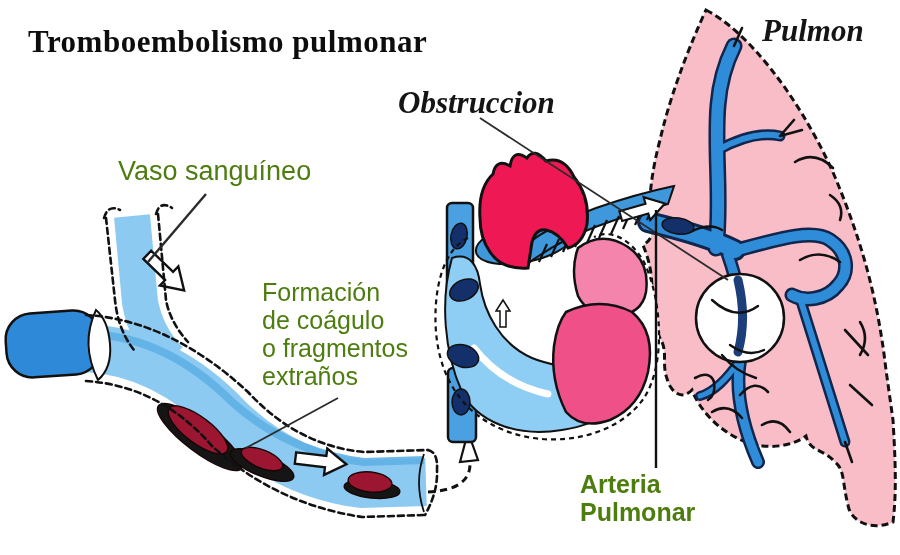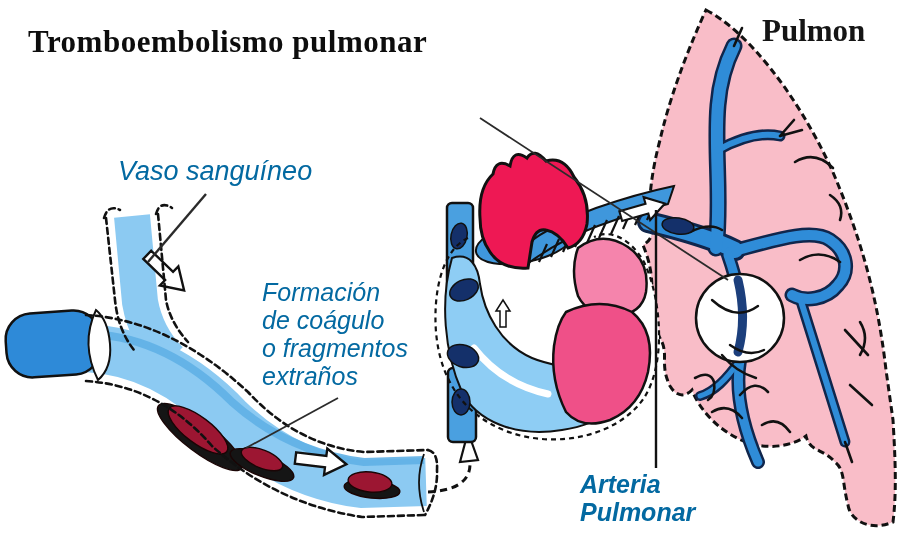--- a/index.html
+++ b/index.html
@@ -2,22 +2,22 @@
 <html><head>
 <meta charset="utf-8">
 <style>
   html,body{margin:0;padding:0;background:#fff;}
   .stage{
     position:relative;width:900px;height:555px;background:#fff;
     font-family:"Liberation Sans",sans-serif;overflow:hidden;
   }
   .stage svg{position:absolute;left:0;top:0;}
   .lbl{position:absolute;color:#151515;white-space:pre-line;line-height:1.12;}
-  .lbl.serif{font-family:"Liberation Serif",serif;font-weight:600;font-size:31px;}
-  .lbl.sans{font-family:"Liberation Sans",sans-serif;font-size:25px;color:#0369a1;font-style:italic;}
+  .lbl.serif{font-family:"Liberation Serif",serif;font-weight:600;font-size:31px;font-style:italic;}
+  .lbl.sans{font-family:"Liberation Sans",sans-serif;font-size:25px;color:#4d7c0f;}
   .title{
     position:absolute;left:28px;top:24px;
     font-family:"Liberation Serif",serif;font-weight:700;font-size:31px;
     color:#0d0d0d;letter-spacing:.5px;
   }
   .arteria{font-weight:700;text-align:left;font-size:26px;}
 </style>
 </head>
 <body>
 
@@ -180,20 +180,21 @@
       <path d="M338,398 L246,448" stroke-width="1.8"></path>
       <path d="M656,210 L656,468" stroke-width="2.4" stroke="#111"></path>
     </g>
   </svg>
 
   <div class="title">Tromboembolismo pulmonar</div>
 
   <div class="lbl sans" style="left:118px;top:156px;font-size:27px;">Vaso sanguíneo</div>
 
 
+  <div class="lbl serif" style="left:398px;top:86px;">Obstruccion</div>
 
   <div class="lbl serif" style="left:762px;top:14px;">Pulmon</div>
 
   <div class="lbl sans" style="left:262px;top:278px;">Formación
 de coágulo
 o fragmentos
 extraños</div>
 
   <div class="lbl sans arteria" style="left:580px;top:470px;width:152px;">Arteria
 Pulmonar</div>

